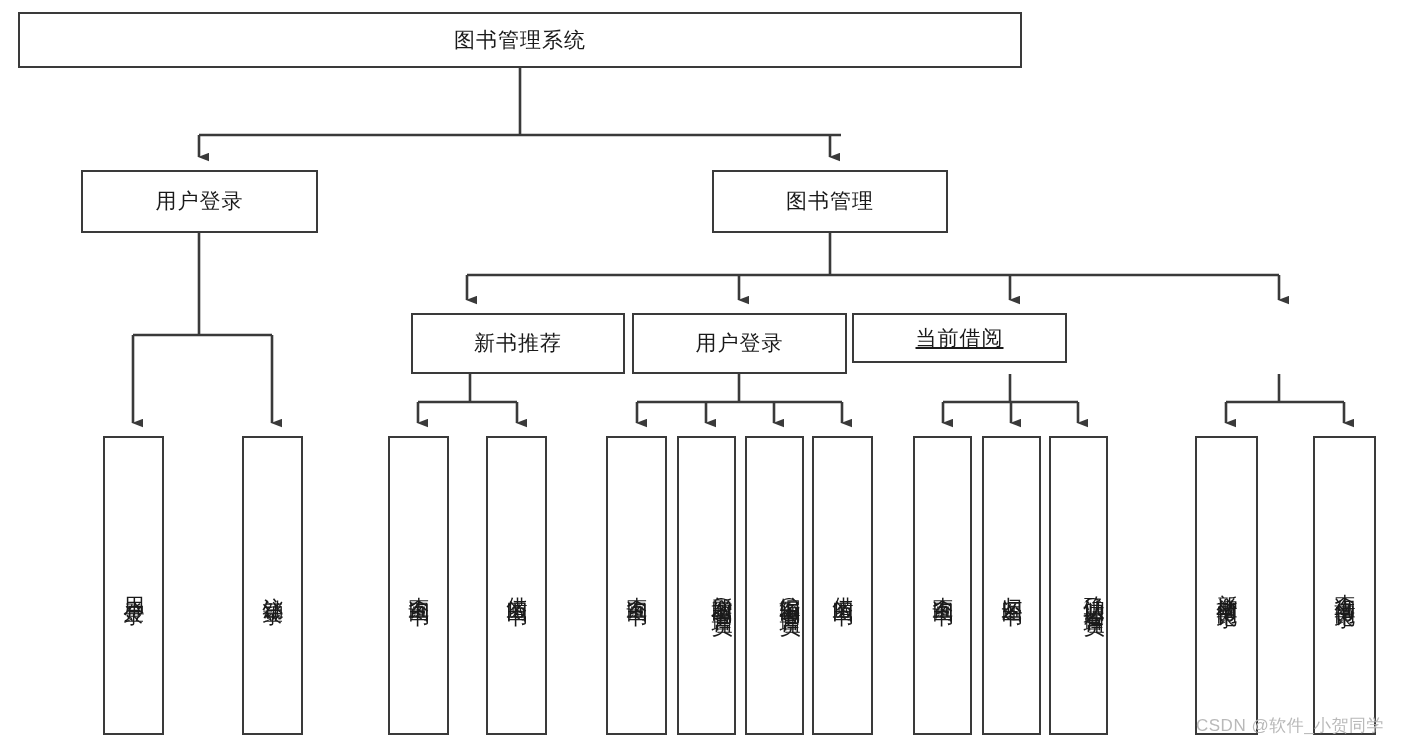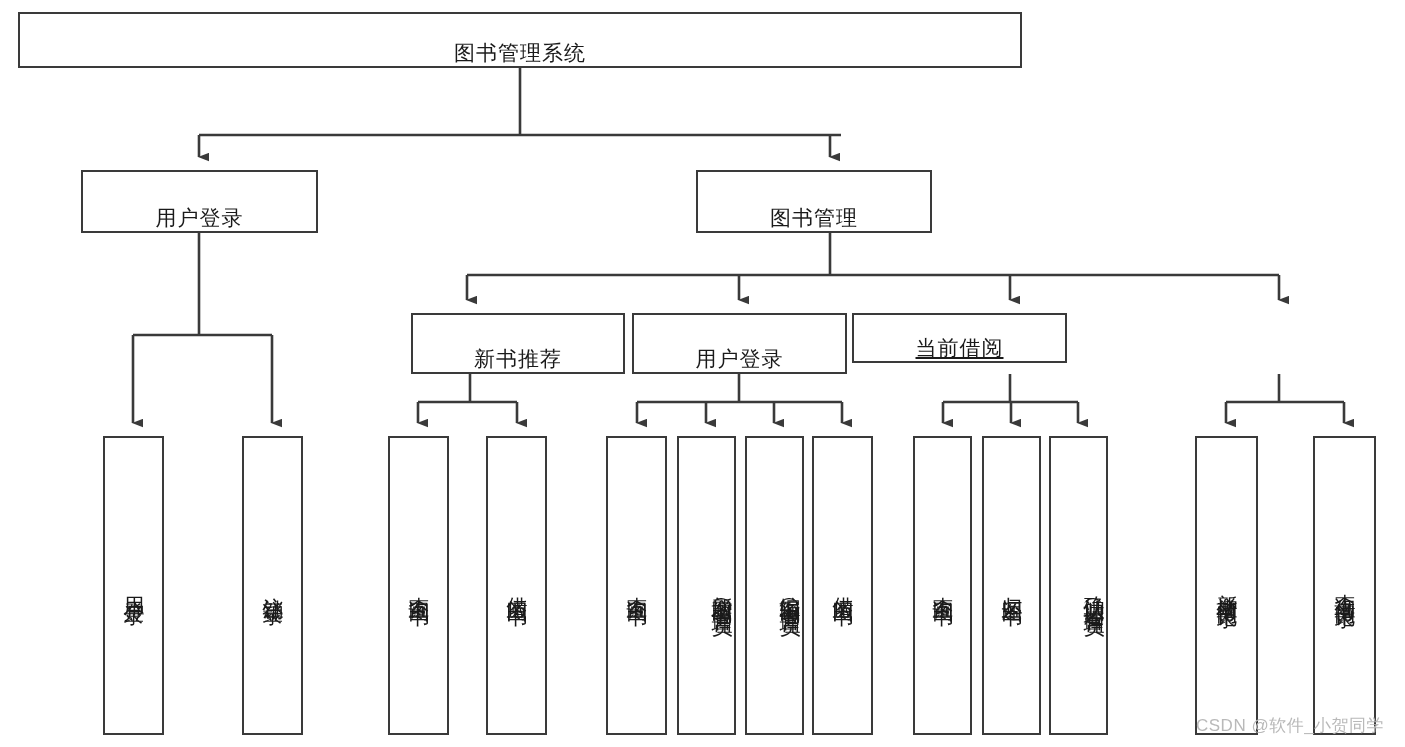--- a/index.html
+++ b/index.html
@@ -24,21 +24,21 @@
     width: 1405px;
     height: 747px;
     pointer-events: none;
   }
   .node {
     position: absolute;
     box-sizing: border-box;
     border: 2px solid #3a3a3a;
     background: #ffffff;
     display: flex;
-    align-items: flex-end;
+    align-items: center;
     justify-content: center;
     color: #1a1a1a;
     line-height: 1.18;
   }
   .node.horiz {
     font-size: 21px;
     letter-spacing: 1px;
   }
   .node.vert {
     writing-mode: vertical-rl;
@@ -124,21 +124,21 @@
   </svg>
 
   <div class="node horiz" style="left:18px; top:12px; width:1004px; height:56px;">
     <span class="node-label">图书管理系统</span>
   </div>
 
   <div class="node horiz" style="left:81px; top:170px; width:237px; height:63px;">
     <span class="node-label">用户登录</span>
   </div>
 
-  <div class="node horiz" style="left:696px; top:170px; width:236px; height:63px;">
+  <div class="node horiz" style="left:712px; top:170px; width:236px; height:63px;">
     <span class="node-label">图书管理</span>
   </div>
 
   <div class="node horiz" style="left:363px; top:313px; width:214px; height:61px;margin-left:48px;">
     <span class="node-label">新书推荐</span>
   </div>
 
   <div class="node horiz" style="left:632px; top:313px; width:215px; height:61px;">
     <span class="node-label">用户登录</span>
   </div>

